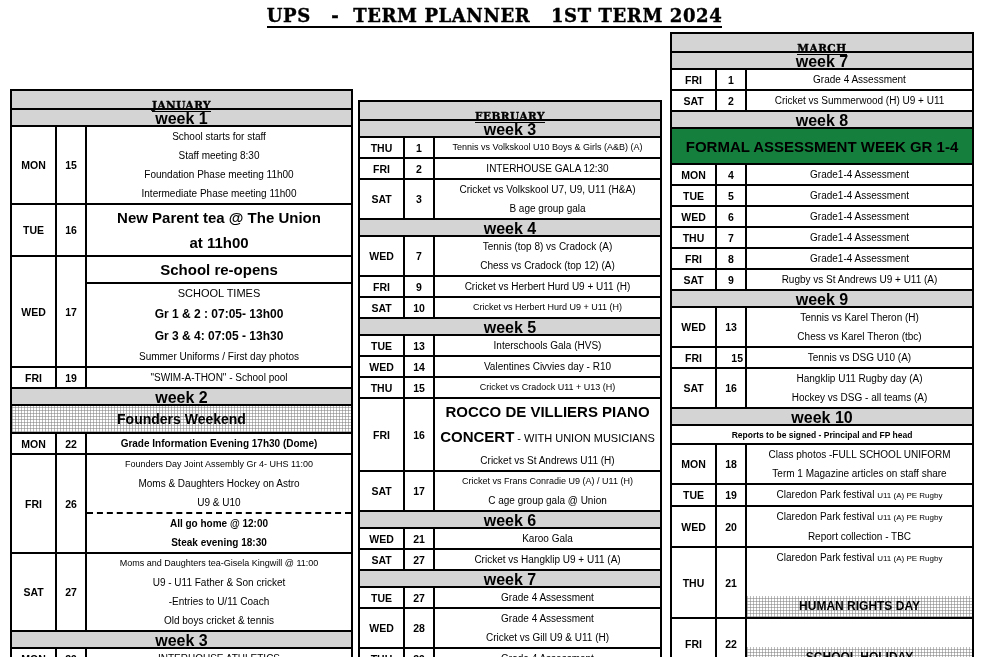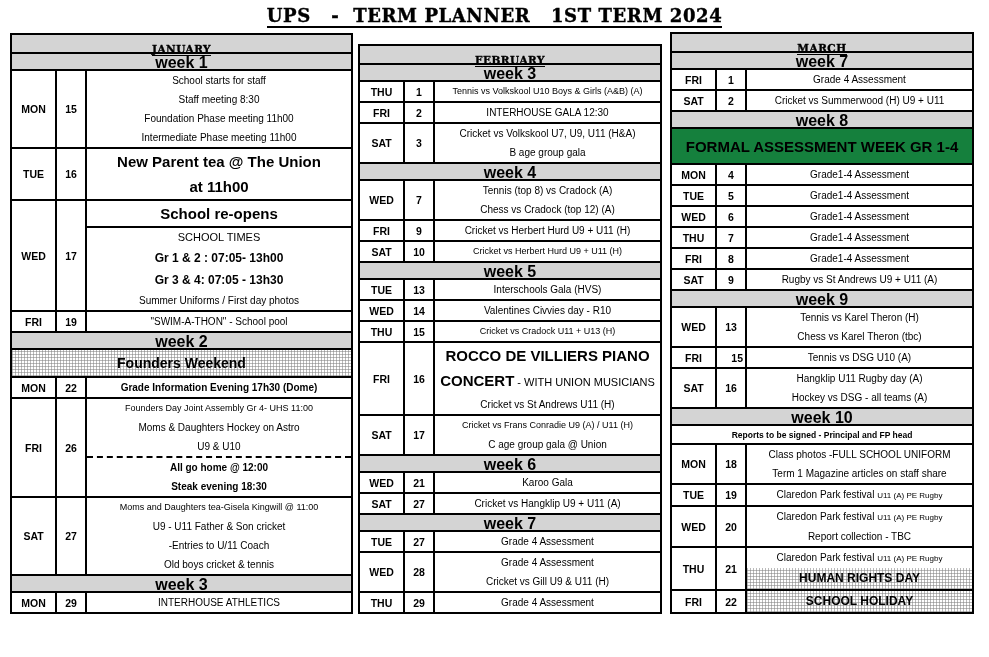--- a/index.html
+++ b/index.html
@@ -160,20 +160,21 @@
   .ev.hr-top { border-top: 2.5px solid #000; }
   .ev.dash-top { border-top: 2.5px dashed #000; }
   .ev.hatch {
     background-color: #ffffff;
     background-image:
       repeating-linear-gradient(0deg,   rgba(130,130,130,.55) 0 1px, transparent 1px 3px),
       repeating-linear-gradient(90deg,  rgba(130,130,130,.55) 0 1px, transparent 1px 3px);
     font-weight: bold;
     font-size: 12px;
     padding: 4px 0;
+    margin-top: 28px;
   }
   .ev .sup { font-size: 8px; font-weight: normal; margin-top: 21px; }
   .ev .lite { font-weight: normal; font-size: 11px; }
 </style>
 </head>
 <body>
 
 <div id="page">
 
   <div class="title-bar">

